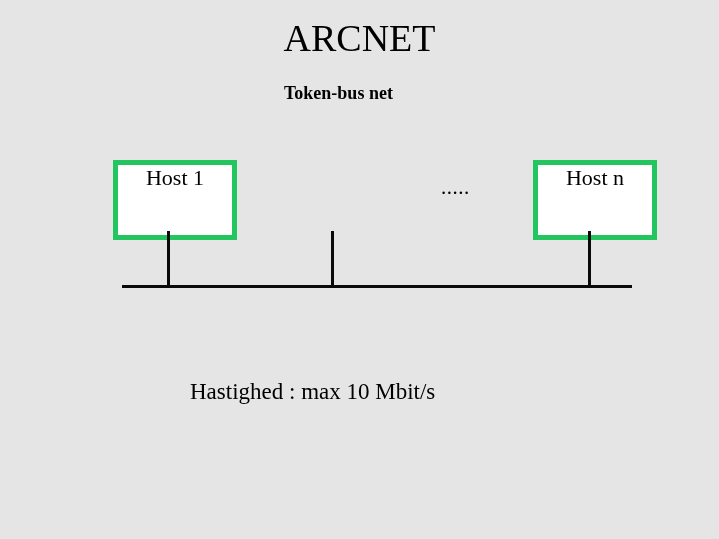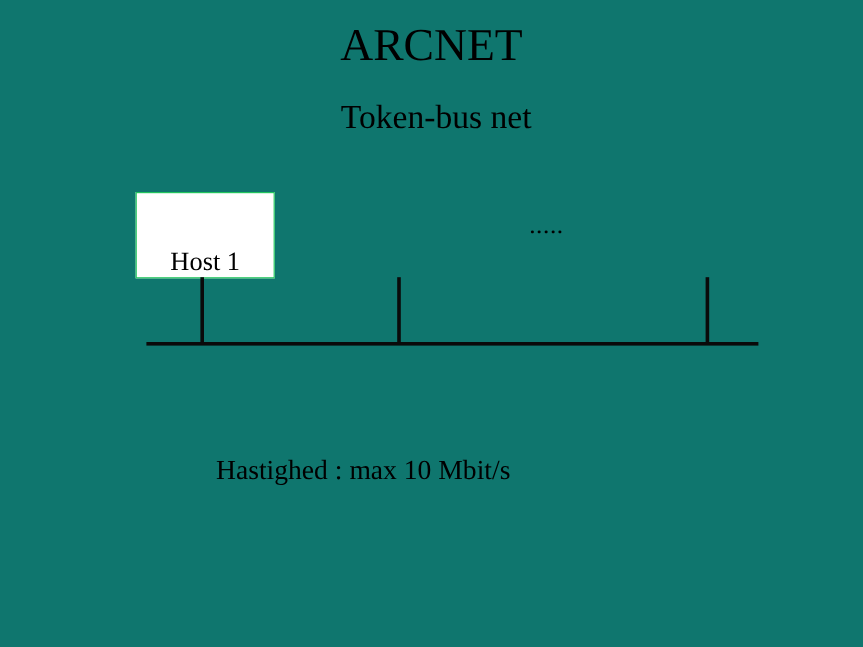--- a/index.html
+++ b/index.html
@@ -4,52 +4,53 @@
 <style>
   html, body {
     margin: 0;
     padding: 0;
     background: #ffffff;
   }
   .slide {
     position: relative;
     width: 719px;
     height: 539px;
-    background: #0f766e;
+    background: #e5e5e5;
     font-family: "Liberation Serif", serif;
     color: #000000;
     overflow: hidden;
   }
   .slide-title {
     position: absolute;
     left: 0;
     top: 17px;
     width: 719px;
     text-align: center;
     font-size: 38px;
     line-height: 1.15;
     color: #000000;
   }
   .slide-subtitle {
     position: absolute;
     left: 284px;
     top: 83px;
-    font-size: 28px;
+    font-size: 18px;
     line-height: 1.15;
     color: #000000;
+    font-weight: bold;
   }
   .host-box {
     position: absolute;
     top: 160px;
     width: 114px;
     height: 70px;
-    border: 1px solid #22c55e;
+    border: 5px solid #22c55e;
     background: #ffffff;
     display: flex;
-    align-items: flex-end;
+    align-items: flex-start;
     justify-content: center;
     font-size: 22px;
     color: #000000;
   }
   .host-box.h1 { left: 113px; }
   .host-box.h2 { left: 277px; }
   .host-box.hn { left: 533px; }
   .ellipsis-dots {
     position: absolute;
     left: 441px;
@@ -71,21 +72,21 @@
   .bus-line {
     position: absolute;
     left: 122px;
     top: 285px;
     width: 510px;
     height: 3px;
     background: #0a0a0a;
   }
   .note {
     position: absolute;
-    left: 180px;
+    left: 190px;
     font-size: 23px;
     line-height: 1.15;
     color: #000000;
     white-space: pre;
   }
   .note.n1 { top: 379px; }
   .note.n2 { top: 428px; }
 </style>
 </head>
 <body>
@@ -96,20 +97,23 @@
 
   <div class="slide-subtitle">Token-bus net</div>
 
   <div class="host-box h1">
     <span>Host 1</span>
   </div>
 
 
   <div class="ellipsis-dots">.....</div>
 
+  <div class="host-box hn">
+    <span>Host n</span>
+  </div>
 
   <div class="connector c1"></div>
   <div class="connector c2"></div>
   <div class="connector cn"></div>
 
   <div class="bus-line"></div>
 
   <div class="note n1">Hastighed : max 10 Mbit/s</div>
 
 

